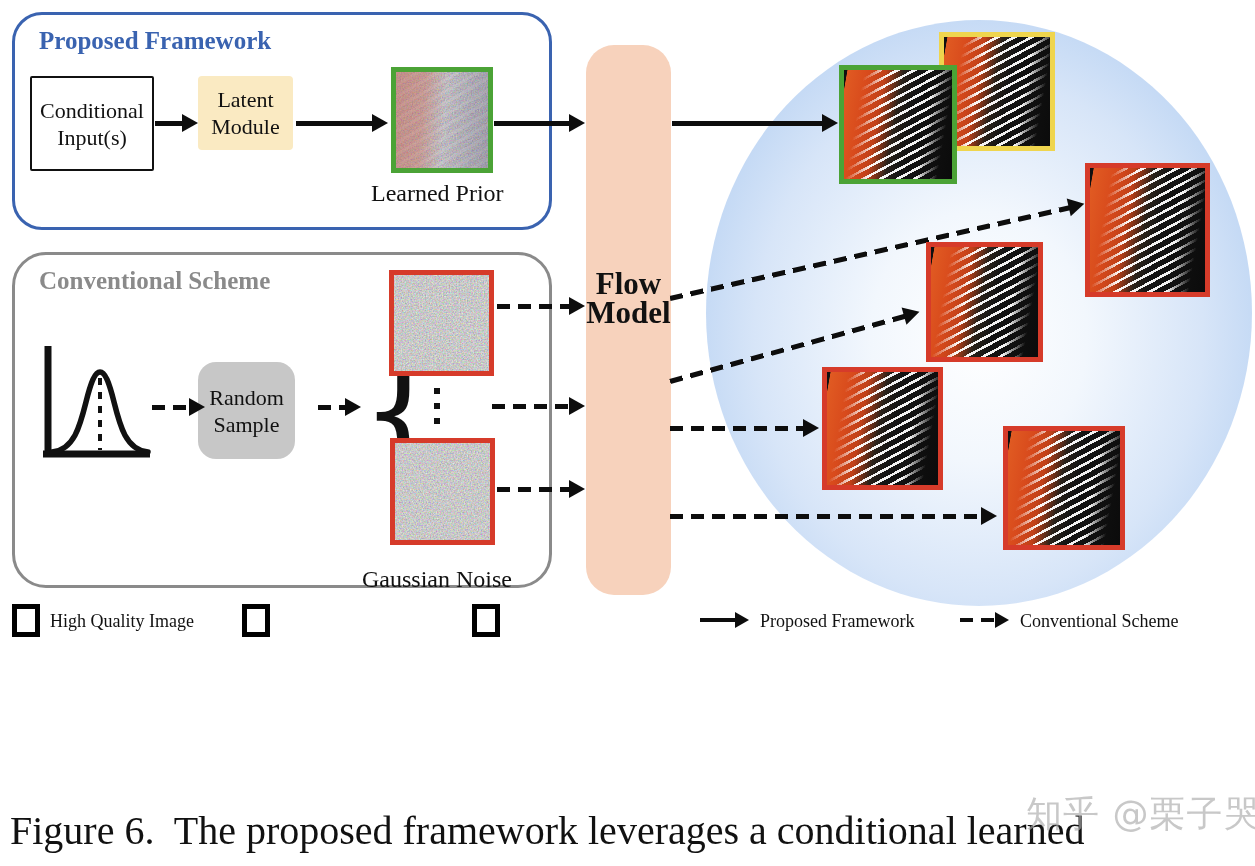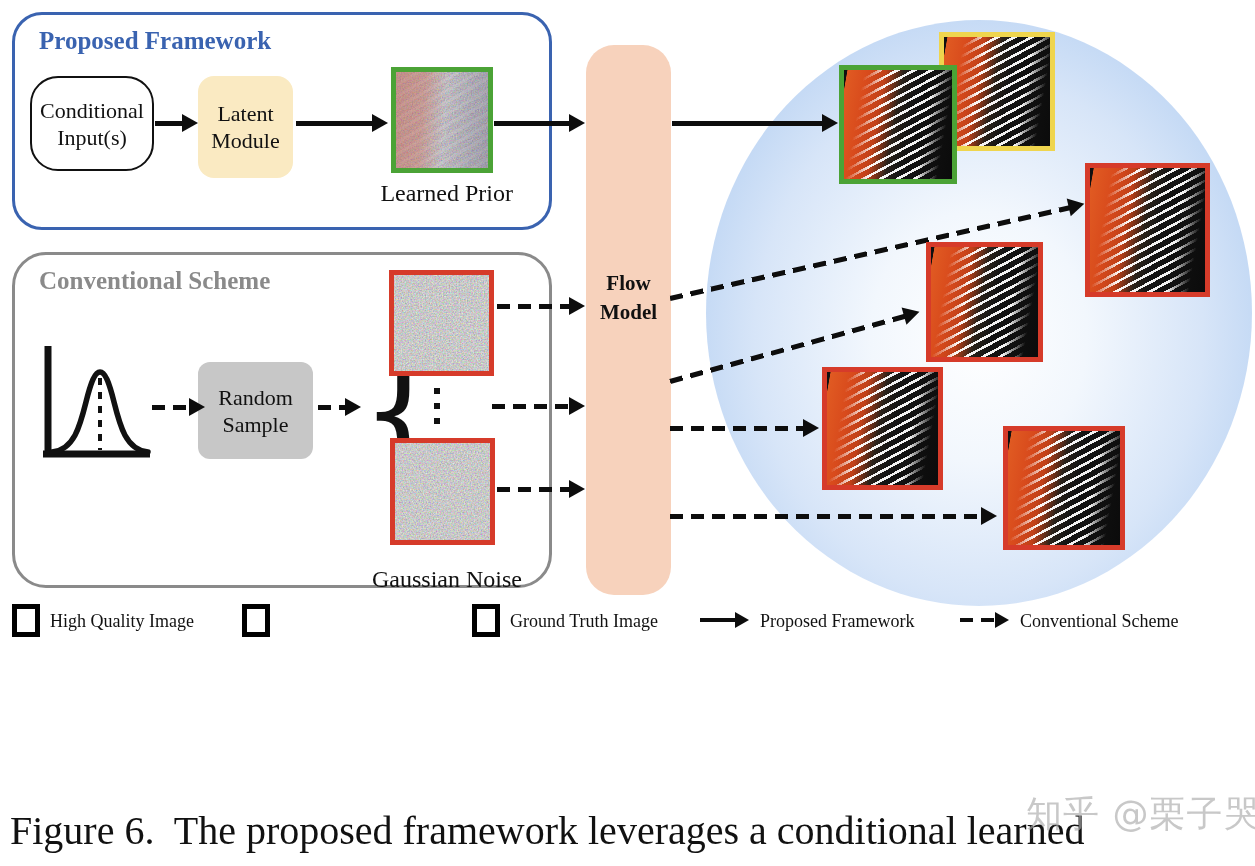--- a/index.html
+++ b/index.html
@@ -19,31 +19,31 @@
   .panel.conventional{left:12px;top:252px;width:540px;height:336px;
     border:3px solid var(--scheme-gray);border-radius:34px}
   .panel-title{position:absolute;left:24px;top:12px;font-weight:bold;font-size:25px}
   .panel.proposed .panel-title{color:var(--framework-blue)}
   .panel.conventional .panel-title{color:var(--scheme-gray)}
 
   
   .node{position:absolute;display:flex;align-items:center;justify-content:center;
     text-align:center;font-size:22px;line-height:27px;white-space:pre-line;z-index:2}
   .cond-input{left:30px;top:76px;width:124px;height:95px;border:2.5px solid #111;
-    border-radius:28px;background:#fff}
-  .latent{left:198px;top:76px;width:95px;height:102px;background:var(--latent-yellow);
-    border-radius:16px}
-  .random-sample{left:198px;top:362px;width:115px;height:97px;background:var(--sample-gray);
-    border-radius:12px}
+    border-radius:2px;background:#fff}
+  .latent{left:198px;top:76px;width:95px;height:74px;background:var(--latent-yellow);
+    border-radius:4px}
+  .random-sample{left:198px;top:362px;width:97px;height:97px;background:var(--sample-gray);
+    border-radius:18px}
 
   
   .flow-model{position:absolute;left:586px;top:45px;width:85px;height:550px;
     background:var(--flow-peach);border-radius:28px;z-index:2}
   .flow-label{position:absolute;top:224px;width:100%;text-align:center;
-    font-weight:bold;font-size:21px;line-height:29px;white-space:pre-line}
+    font-weight:bold;font-size:31px;line-height:29px;white-space:pre-line}
 
   
   .latent-circle{position:absolute;left:706px;top:20px;width:546px;height:586px;
     border-radius:50%;z-index:0;
     background:radial-gradient(ellipse at 50% 54%,#ffffff 0%,#f2f7fd 28%,
       #d7e5f8 58%,#b5d0f2 84%,var(--circle-blue) 100%)}
 
   
   .frame{position:absolute;overflow:hidden;z-index:3;background:#888}
   .frame.green{border:5px solid var(--hq-green)}
@@ -68,21 +68,21 @@
   .f-noise1{left:389px;top:270px;width:105px;height:106px}
   .f-noise2{left:390px;top:438px;width:105px;height:107px}
   .f-hq{left:839px;top:65px;width:118px;height:119px;z-index:4}
   .f-gt{left:939px;top:32px;width:116px;height:119px;z-index:3}
   .f-lq1{left:1085px;top:163px;width:125px;height:134px}
   .f-lq2{left:926px;top:242px;width:117px;height:120px}
   .f-lq3{left:822px;top:367px;width:121px;height:123px}
   .f-lq4{left:1003px;top:426px;width:122px;height:124px}
 
   
-  .free-label{position:absolute;font-size:24px;text-align:right;z-index:2}
+  .free-label{position:absolute;font-size:24px;text-align:left;z-index:2}
   .lbl-learned-prior{left:371px;top:180px;width:142px}
   .lbl-gaussian-noise{left:362px;top:566px;width:160px}
 
   
   .gauss-icon{position:absolute;left:40px;top:342px;width:114px;height:120px;z-index:2}
 
   
   .brace{position:absolute;left:356px;top:318px;width:40px;height:180px;z-index:2;
     font-family:"DejaVu Serif",serif;font-size:168px;line-height:180px;
     transform:scaleX(.8);color:#111}
@@ -273,21 +273,20 @@
   <div class="arrow dashed" style="left:670px;top:513.5px;width:326px">
       <span class="shaft"></span>
       <span class="head"></span>
     </div>
 
   <div class="legend">
     <span class="swatch sw-green" style="left:12px"></span>
     <span class="llabel" style="left:50px">High Quality Image</span>
     <span class="swatch sw-red" style="left:242px"></span>
     <span class="swatch sw-yellow" style="left:472px"></span>
-    <span class="llabel" style="left:510px">Ground Truth Image</span>
     <div class="arrow" style="left:700px;top:18px;width:48px">
         <span class="shaft"></span>
         <span class="head"></span>
       </div>
     <span class="llabel" style="left:760px">Proposed Framework</span>
     <div class="arrow dashed" style="left:960px;top:18px;width:48px">
         <span class="shaft"></span>
         <span class="head"></span>
       </div>
     <span class="llabel" style="left:1020px">Conventional Scheme</span>

